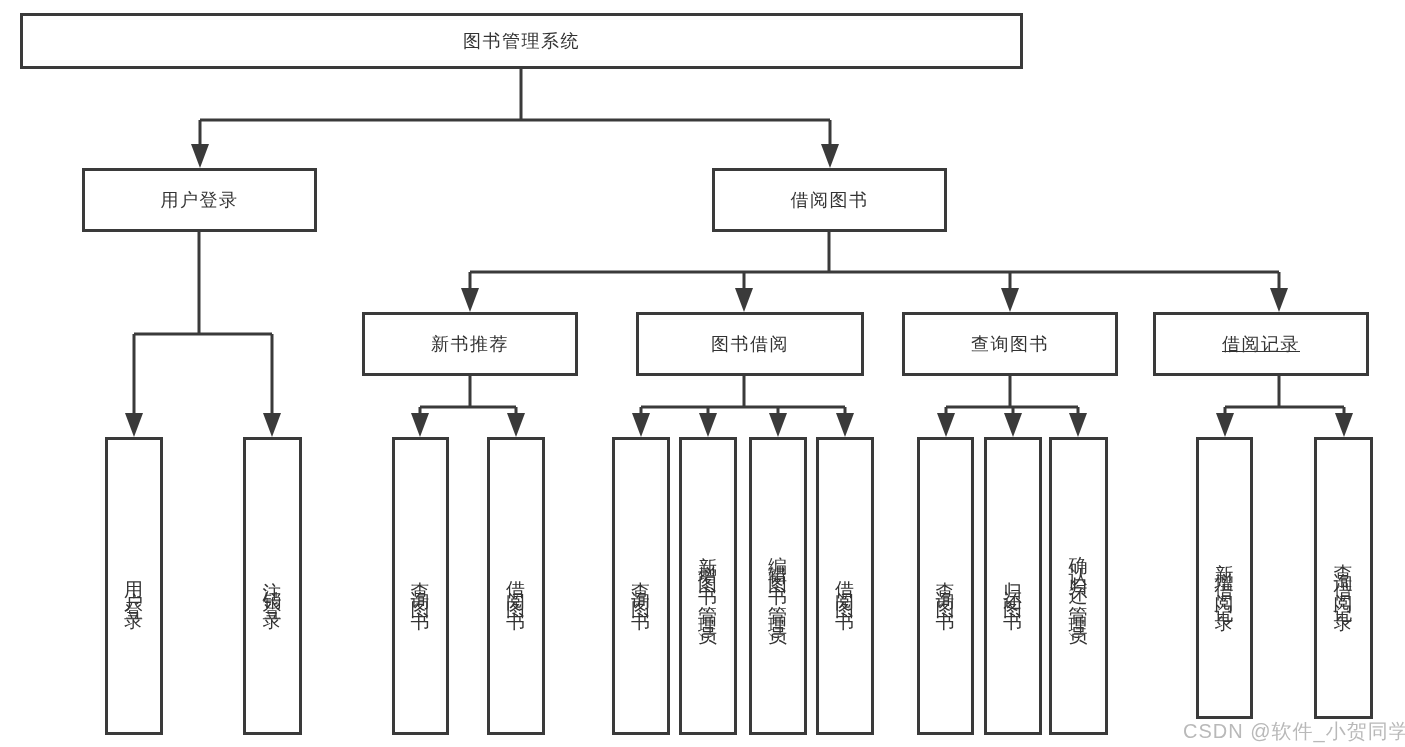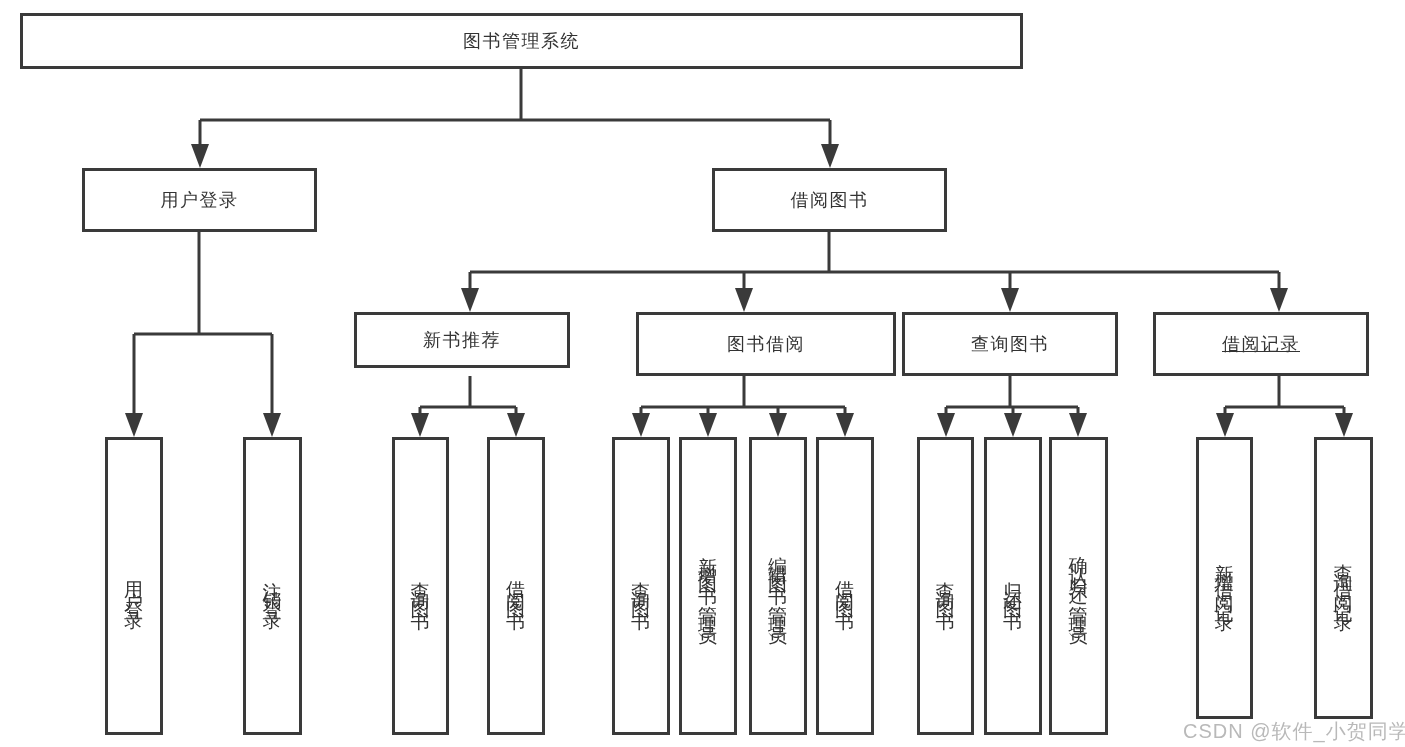--- a/index.html
+++ b/index.html
@@ -87,24 +87,24 @@
     <span class="hlabel">图书管理系统</span>
   </div>
 
   <div class="box" style="left:82px; top:168px; width:235px; height:64px;">
     <span class="hlabel">用户登录</span>
   </div>
   <div class="box" style="left:712px; top:168px; width:235px; height:64px;">
     <span class="hlabel">借阅图书</span>
   </div>
 
-  <div class="box" style="left:354px; top:312px; width:216px; height:56px;">
+  <div class="box" style="left:362px; top:312px; width:216px; height:64px;">
     <span class="hlabel">新书推荐</span>
   </div>
-  <div class="box" style="left:636px; top:312px; width:260px; height:64px;">
+  <div class="box" style="left:636px; top:312px; width:228px; height:64px;">
     <span class="hlabel">图书借阅</span>
   </div>
   <div class="box" style="left:902px; top:312px; width:216px; height:64px;">
     <span class="hlabel">查询图书</span>
   </div>
   <div class="box" style="left:1153px; top:312px; width:216px; height:64px;text-decoration:underline;">
     <span class="hlabel">借阅记录</span>
   </div>
 
   <div class="box vbox" style="left:105px; top:437px; width:58px; height:298px;">

